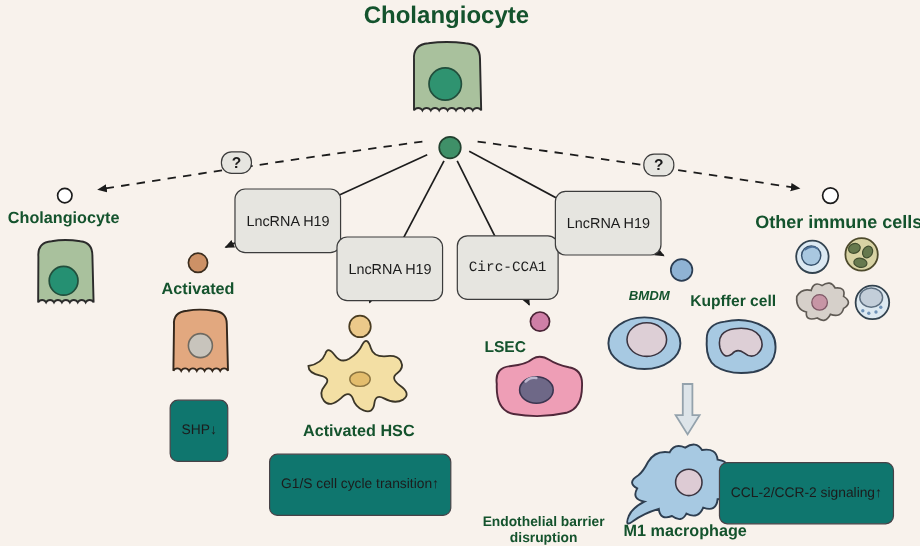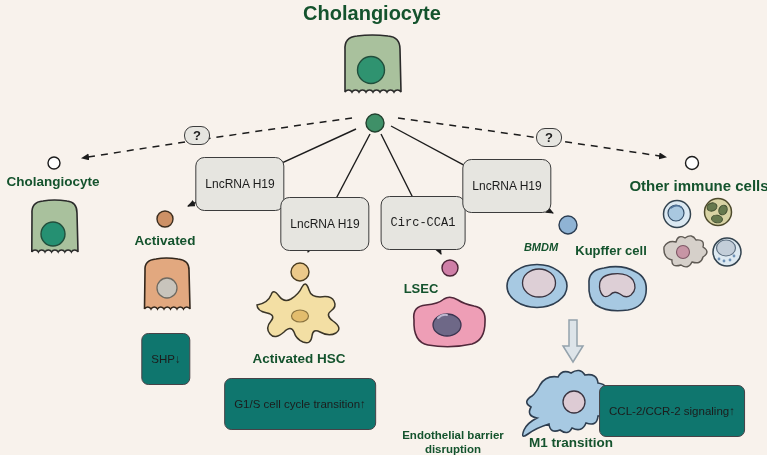--- a/index.html
+++ b/index.html
@@ -171,20 +171,20 @@
   <div class="tag gray" style="left:423px;top:196px;font-family:Liberation Mono, monospace;">Circ-CCA1</div>
   <div class="tag gray" style="left:507px;top:159px;">LncRNA H19</div>
 
   <div class="lbl" style="left:53px;top:174px;font-size:13.5px;">Cholangiocyte</div>
   <div class="lbl" style="left:165px;top:233px;font-size:13.5px;">Activated</div>
   <div class="lbl" style="left:299px;top:351px;font-size:13.5px;">Activated HSC</div>
   <div class="lbl" style="left:421px;top:281px;font-size:13px;">LSEC</div>
   <div class="lbl" style="left:541px;top:241px;font-size:11px;font-style:italic;">BMDM</div>
   <div class="lbl" style="left:611px;top:243px;font-size:13px;">Kupffer cell</div>
   <div class="lbl" style="left:699px;top:177px;font-size:15px;">Other immune cells</div>
-  <div class="lbl" style="left:571px;top:435px;font-size:13.5px;">M1 transition</div>
+  <div class="lbl" style="left:571px;top:435px;font-size:13.5px;">M1 macrophage</div>
   <div class="lbl wrap" style="left:453px;top:397px;font-size:11.5px;width:118px;margin-top:32px;">Endothelial barrier disruption</div>
 
   <div class="tag purple" style="left:166px;top:333px;">SHP↓</div>
   <div class="tag purple" style="left:300px;top:378px;text-align:right;">G1/S cell cycle transition↑</div>
   <div class="tag purple" style="left:672px;top:337px;margin-top:48px;">CCL-2/CCR-2 signaling↑</div>
 
 </div>
 
 </body></html>

